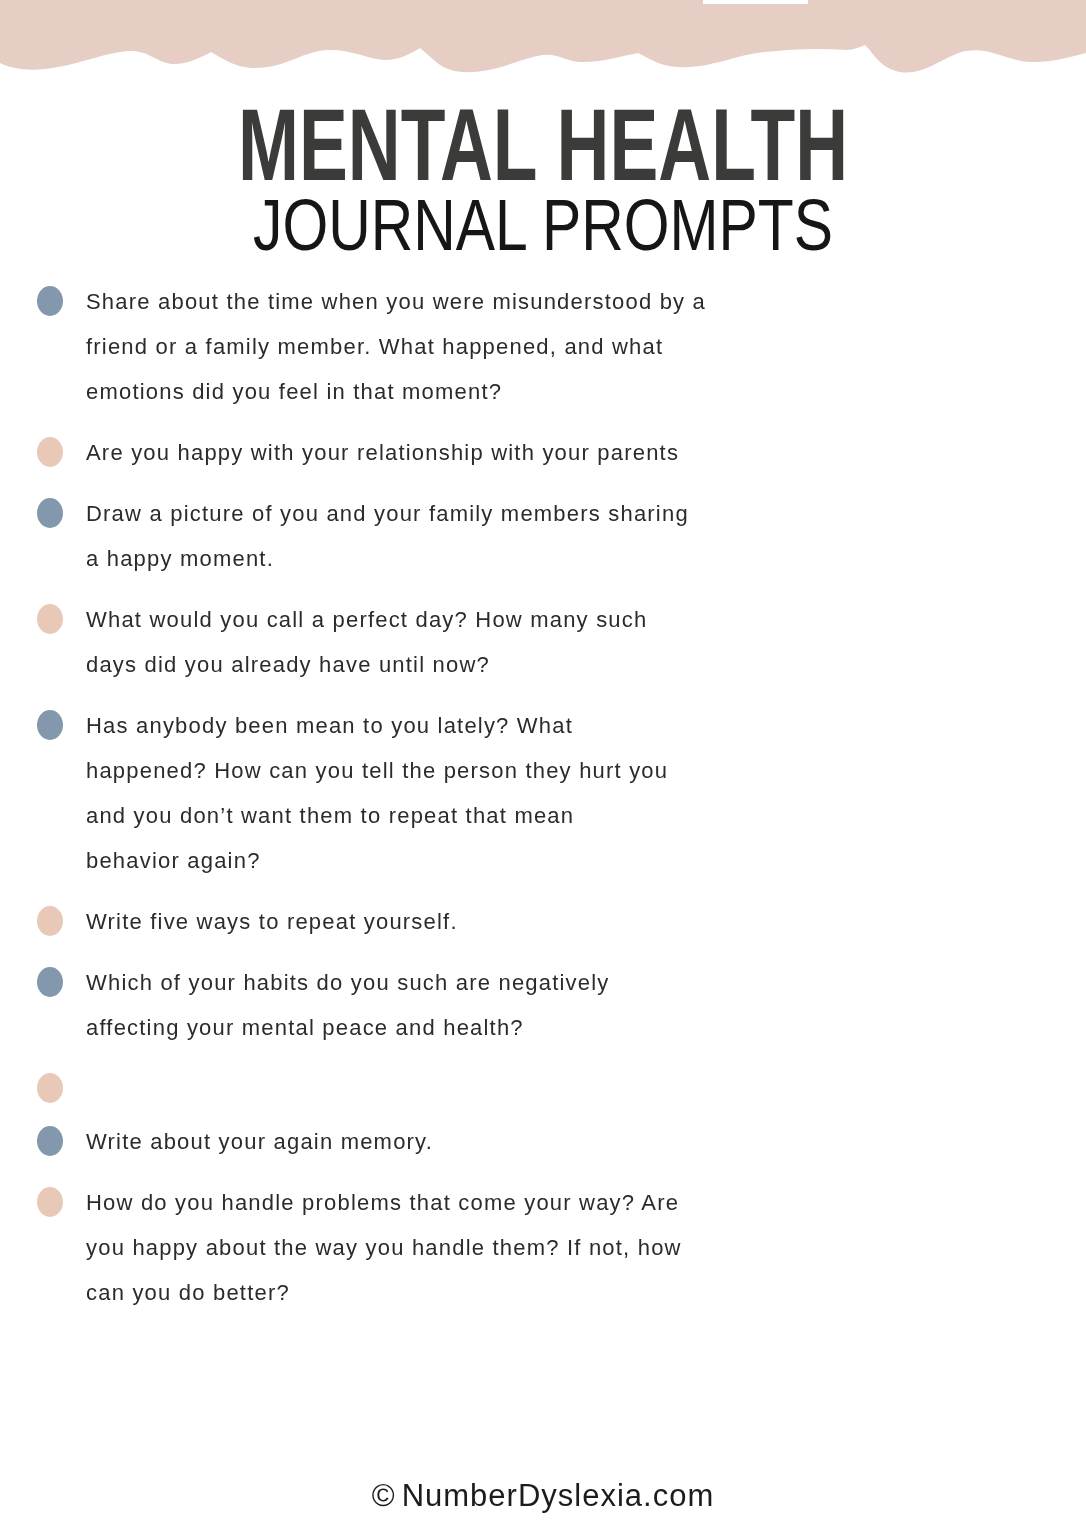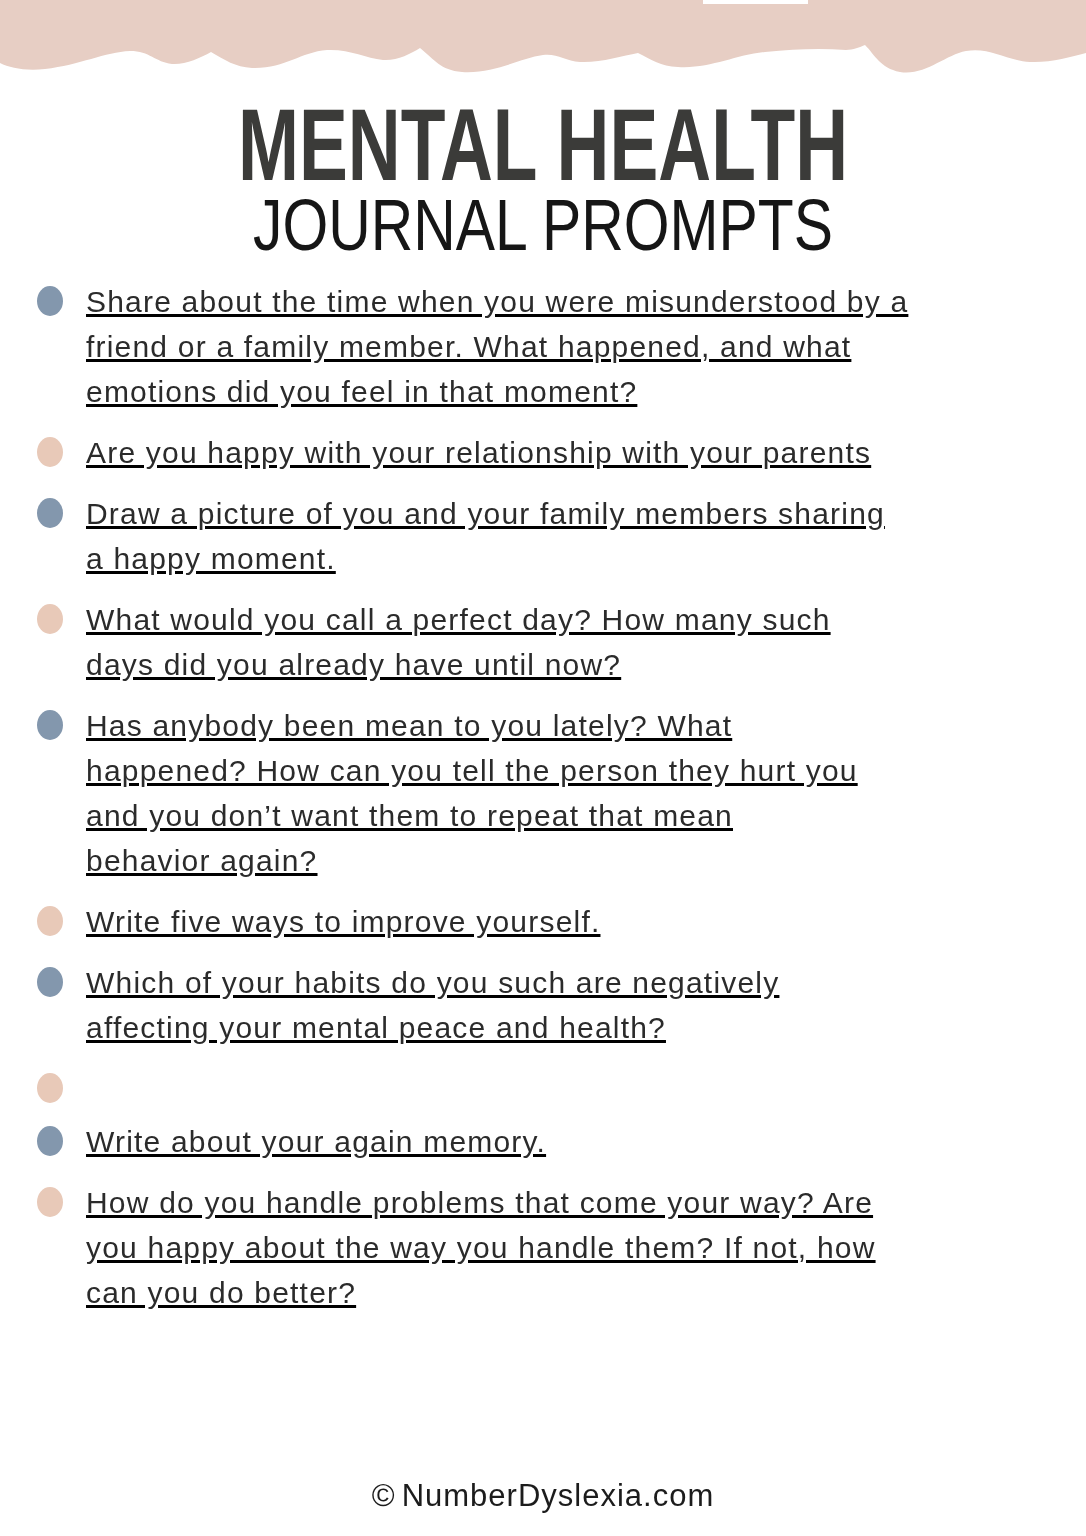--- a/index.html
+++ b/index.html
@@ -3,21 +3,20 @@
 <meta charset="utf-8">
 <style>
   html, body { margin: 0; padding: 0; background: #ffffff; }
   #page {
     position: relative;
     width: 1086px;
     height: 1536px;
     background: #ffffff;
     overflow: hidden;
     font-family: "Liberation Sans", sans-serif;
-    text-decoration: underline;
   }
   .wave-svg { display: block; width: 1086px; height: 80px; }
   .header-svg { display: block; width: 1086px; height: 170px; margin-top: 10px; }
   .title-text {
     font-family: "Liberation Sans", sans-serif;
     font-weight: 800;
     font-size: 102px;
   }
   .subtitle-text {
     font-family: "Liberation Sans", sans-serif;
@@ -37,21 +36,21 @@
   }
   .bullet {
     width: 26px;
     height: 30px;
     border-radius: 50%;
     margin-top: 7px;
     flex-shrink: 0;
   }
   .prompt-lines {
     margin-left: 23px;
-    font-size: 30px;
+    font-size: 22px;
     line-height: 45px;
     letter-spacing: 1.2px;
     color: #2b2b2b;
   }
   .prompt-line { white-space: nowrap; }
   .footer {
     position: absolute;
     left: 0;
     top: 1478px;
     width: 1086px;
@@ -139,21 +138,21 @@
           <div class="prompt-line">Has anybody been mean to you lately? What</div>
           <div class="prompt-line">happened? How can you tell the person they hurt you</div>
           <div class="prompt-line">and you don’t want them to repeat that mean</div>
           <div class="prompt-line">behavior again?</div>
         </div>
     </li>
 
     <li class="prompt-item">
       <span class="bullet" style="background: rgb(232, 201, 184);"></span>
       <div class="prompt-lines">
-          <div class="prompt-line">Write five ways to improve yourself.</div>
+          <div class="prompt-line">Write five ways to repeat yourself.</div>
         </div>
     </li>
 
     <li class="prompt-item">
       <span class="bullet" style="background: rgb(131, 151, 173);"></span>
       <div class="prompt-lines">
           <div class="prompt-line">Which of your habits do you such are negatively</div>
           <div class="prompt-line">affecting your mental peace and health?</div>
         </div>
     </li>

